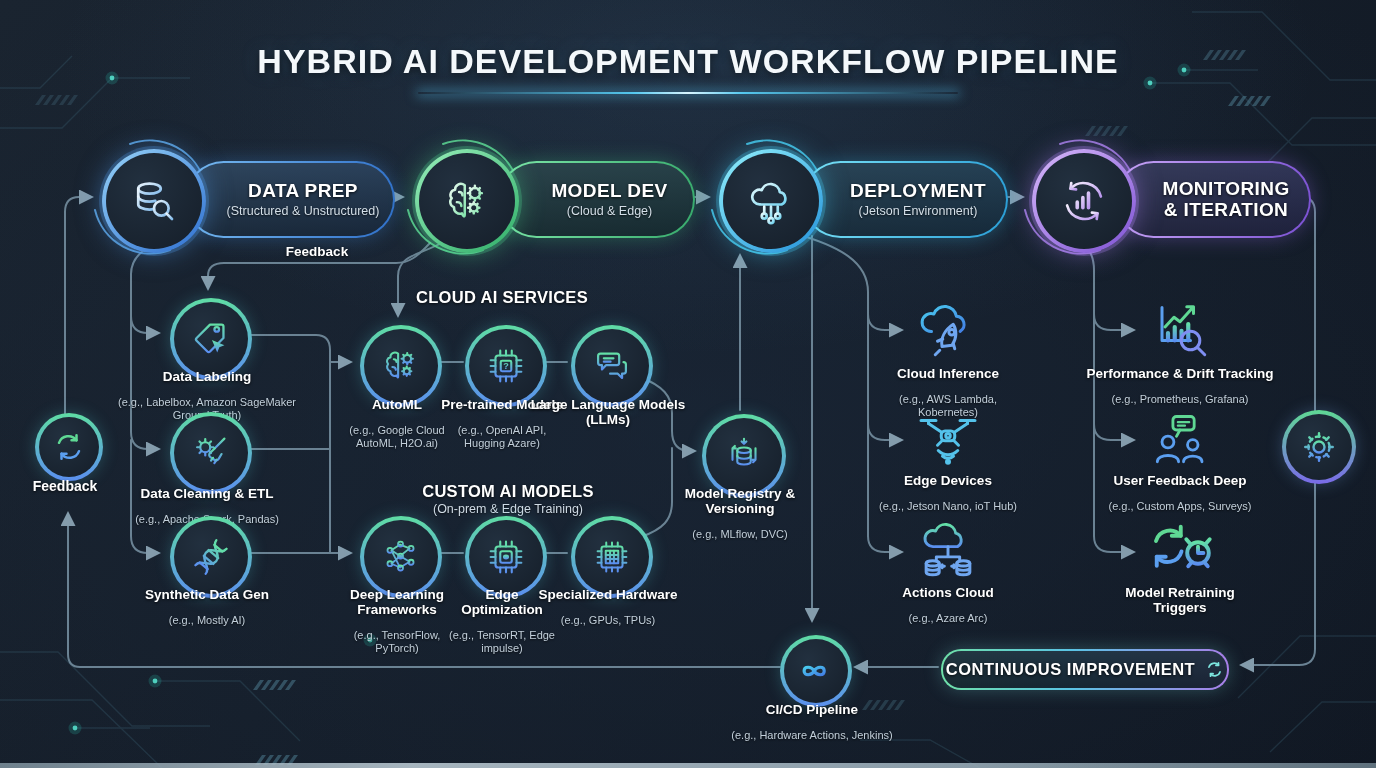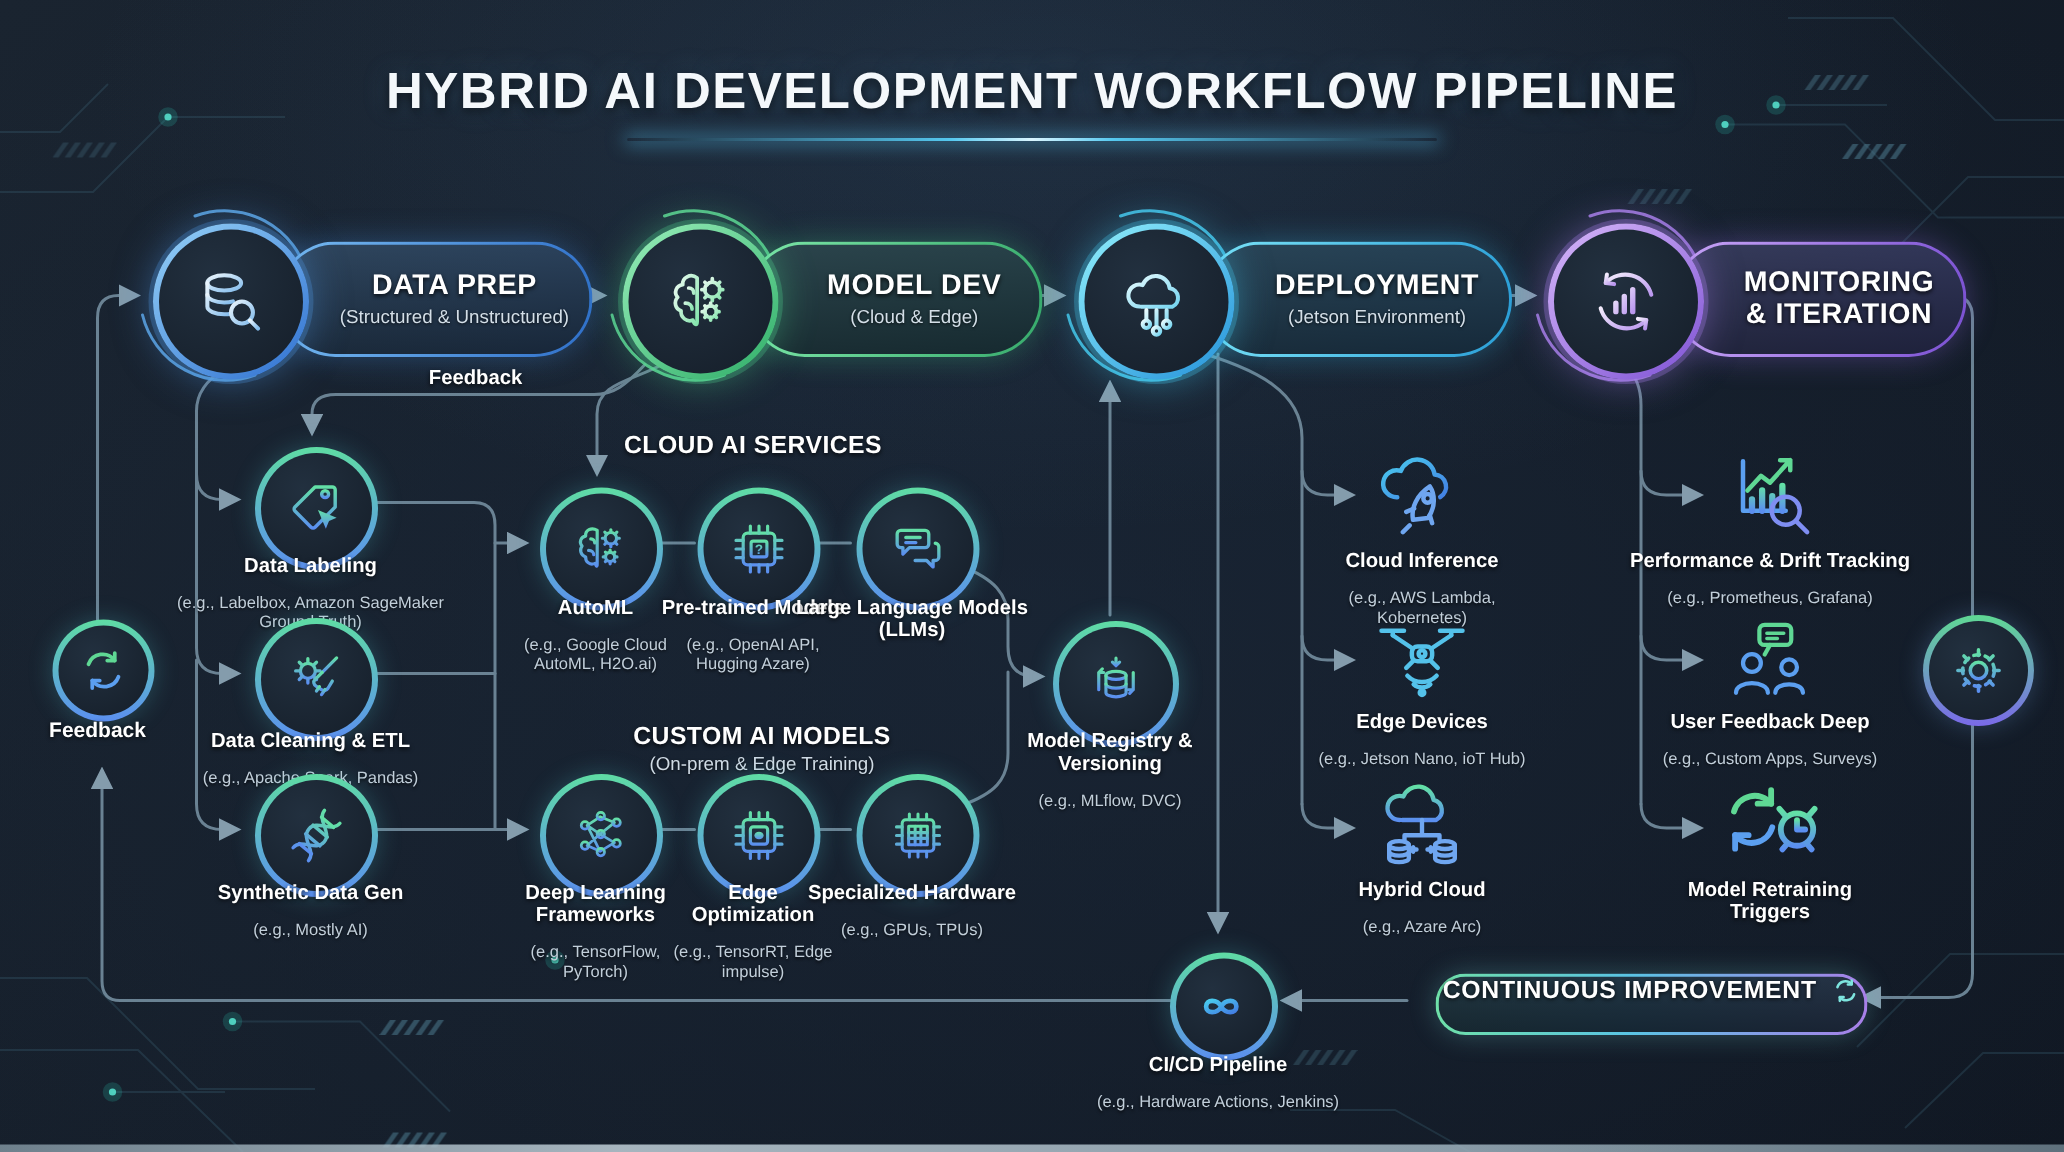--- a/index.html
+++ b/index.html
@@ -57,21 +57,21 @@
   .ghead{position:absolute;transform:translateX(-50%);text-align:center;z-index:3;}
   .ghead .gt{font-size:16.5px;font-weight:800;letter-spacing:.3px;text-shadow:0 1px 3px rgba(0,0,0,.8);}
   .ghead .gs{font-size:12.5px;color:#d0dbe5;margin-top:1px;text-shadow:0 1px 2px rgba(0,0,0,.7);}
   .flabel{position:absolute;transform:translateX(-50%);text-align:center;font-size:13.5px;font-weight:800;z-index:3;text-shadow:0 1px 3px rgba(0,0,0,.8);}
   .bicon{position:absolute;transform:translate(-50%,-50%);z-index:3;}
   
   .ci-pill{
     left:941px;top:649px;width:284px;height:37px;border-radius:20px;border:2px solid transparent;z-index:3;
     background:linear-gradient(180deg,rgba(30,46,60,.95),rgba(18,30,42,.95)) padding-box,linear-gradient(90deg,#6fe0a8,#5ac4e4 45%,#a87fe8) border-box;
     box-shadow:0 0 18px rgba(110,200,200,.3);
-    display:flex;justify-content:center;gap:10px;margin-left:16px;
+    display:flex;align-items:center;justify-content:center;gap:10px;
   }
   .ci-pill .t{font-size:16.5px;font-weight:800;letter-spacing:.5px;text-shadow:0 1px 3px rgba(0,0,0,.8);}
   .bottom-bar{left:0;top:763px;width:1376px;height:5px;background:linear-gradient(90deg,#7e929e,#c0d0d9 30%,#9fb3bf 70%,#6d818d);opacity:.85;}
   svg{display:block;}
 </style>
 </head>
 <body>
 
 <svg width="0" height="0">
   <defs>
@@ -493,21 +493,21 @@
     <g stroke="#6fa6f0">
       <ellipse cx="13.5" cy="32.5" rx="4.5" ry="1.8"></ellipse>
         <path d="M9,32.5 v6 c0,1 2,1.8 4.5,1.8 s4.5,-.8 4.5,-1.8 v-6 M9,35.5 c0,1 2,1.8 4.5,1.8 s4.5,-.8 4.5,-1.8"></path>
       <ellipse cx="34.5" cy="32.5" rx="4.5" ry="1.8"></ellipse>
         <path d="M30,32.5 v6 c0,1 2,1.8 4.5,1.8 s4.5,-.8 4.5,-1.8 v-6 M30,35.5 c0,1 2,1.8 4.5,1.8 s4.5,-.8 4.5,-1.8"></path>
       <path d="M21.5,34.5 l-1.5,0 M20,33.5 l-1,1 1,1 M26.5,34.5 l1.5,0 M28,33.5 l1,1 -1,1"></path>
     </g>
   </svg>
 </div>
 <div class="slabel" style="left:948px;top:585px;width:150px;">
-  <div class="st">Hybrid Cloud</div>
+  <div class="st">Actions Cloud</div>
   <div class="ss">(e.g., Azare Arc)</div>
 </div>
 
 <div class="bicon" style="left:1180px;top:330px;">
   <svg viewBox="0 0 48 48" width="72" height="72" fill="none" stroke-width="2" stroke-linecap="round" stroke-linejoin="round">
     <path d="M12,9 V31 H31" stroke="#5b9ff0"></path>
     <path d="M16,31 v-5 M20.5,31 v-9 M25,31 v-6.5 M29.5,31 v-11" stroke="url(#gTB)" stroke-width="2.8"></path>
     <path d="M14,22 L20,15.5 L24,18.5 L33,8.5 M33,8.5 h-4.5 M33,8.5 v4.5" stroke="#5fd894"></path>
     <circle cx="31" cy="31" r="6.2" stroke="#7f8ef2"></circle>
       <path d="M35.5,35.5 L40.5,40.5" stroke="#7f8ef2"></path>

